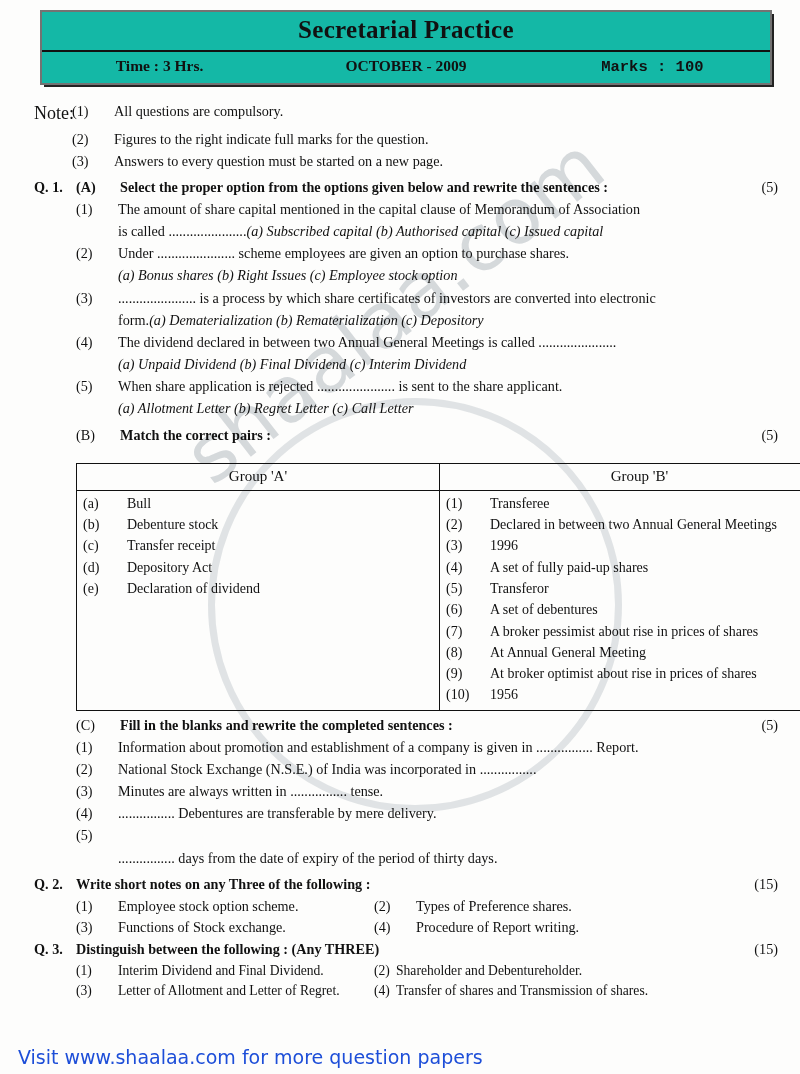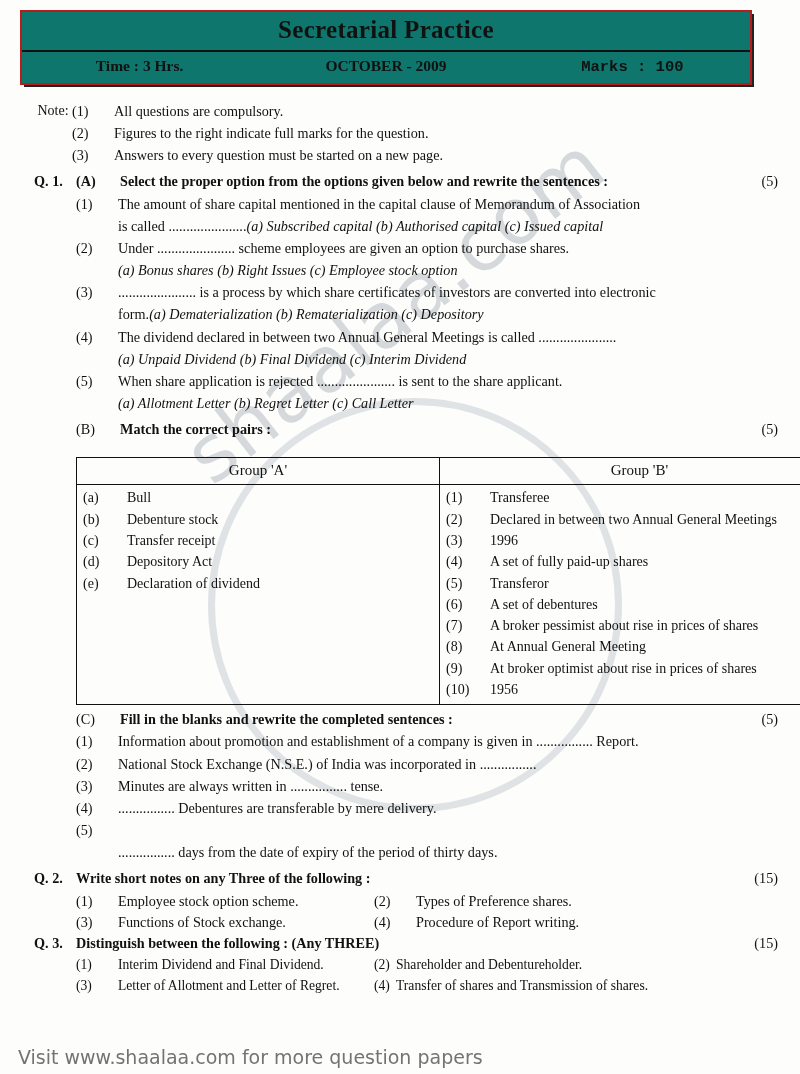--- a/index.html
+++ b/index.html
@@ -43,24 +43,24 @@
     left:208px;top:398px;
     width:400px;height:400px;
     border:7px solid #d8dcdf;
     border-radius:50%;
     opacity:.8;
   }
 
   
   .headerbox{
     position:absolute;
-    left:20px;top:10px;width:728px;
-    border:2px solid #b91c1c;
+    left:40px;top:10px;width:728px;
+    border:2px solid #737373;
     box-shadow:3px 3px 0 -1px #222;
-    background:#0f766e;
+    background:#14b8a6;
     z-index:10;
   }
   .headerbox .title-row{
     border-bottom:2px solid #111;
     text-align:center;
     padding:4px 0 6px;
   }
   .headerbox .title-row .title{
     font-family:"Liberation Serif", serif;
     font-weight:bold;
@@ -86,21 +86,21 @@
   }
   .row{
     display:flex;
     align-items:flex-start;
     font-size:14.2px;
     line-height:1.42;
     padding:0 22px 0 34px;
     margin-bottom:2px;
   }
   .lbl{flex:0 0 auto;}
-  .lbl.w-note{width:38px;font-size:14px;text-align:center;}
+  .lbl.w-note{width:38px;font-size:18px;text-align:center;}
   .lbl.w-q{width:42px;font-weight:bold;}
   .lbl.w-num{width:42px;text-align:left;}
   .lbl.w-sec{width:44px;}
   .txt{flex:1 1 auto;}
   .mk{flex:0 0 34px;text-align:right;}
   .ital{font-style:italic;}
   .bold{font-weight:bold;}
   .opts-right{
     display:flex;width:100%;
   }
@@ -146,21 +146,21 @@
   .c2{flex:1 1 auto;}
 
   .q3row{font-size:13.6px;}
 
   
   .footer{
     position:absolute;
     left:18px;bottom:6px;
     font-family:"DejaVu Sans", sans-serif;
     font-size:19px;
-    color:#737373;
+    color:#1d4ed8;
     z-index:12;
     letter-spacing:0;
   }
   .spacer-sm{height:4px;}
 </style>
 </head>
 <body>
 
 <div class="page">
 

